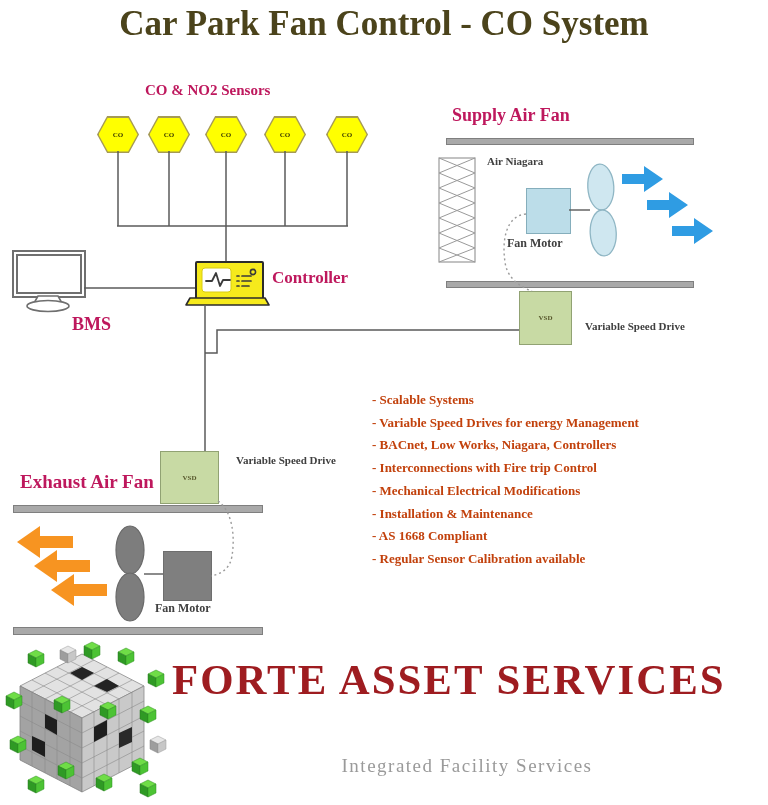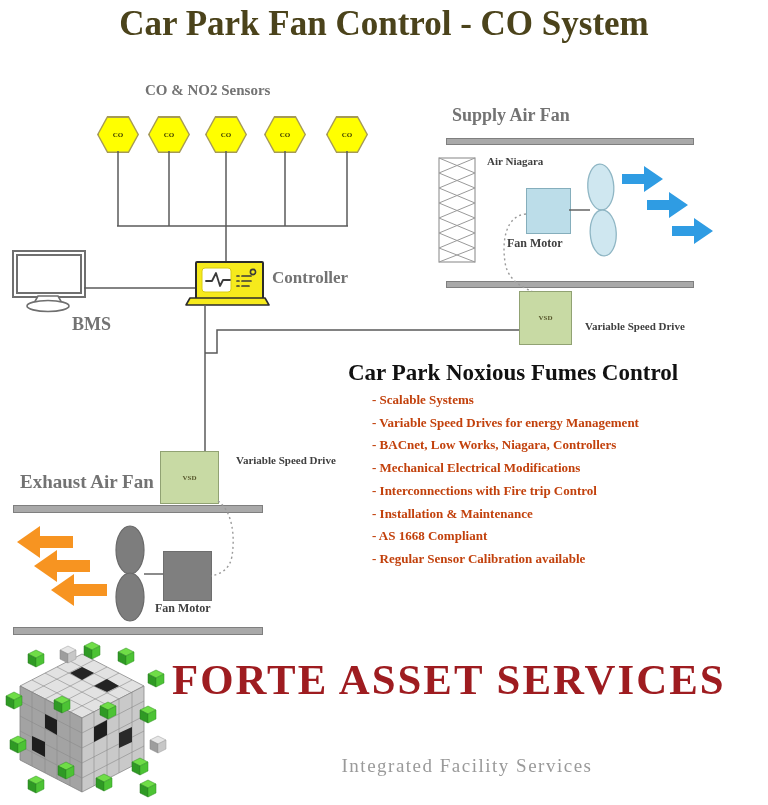--- a/index.html
+++ b/index.html
@@ -5,21 +5,21 @@
   html,body{margin:0;padding:0;background:#fff;}
   #stage{
     position:relative;width:768px;height:805px;background:#ffffff;overflow:hidden;
     font-family:Liberation Serif, serif;color:#1a1a1a;
   }
   .abs{position:absolute;}
   .main-title{
     left:0;top:4px;width:768px;text-align:center;
     font-size:35px;font-weight:bold;color:#4b431b;letter-spacing:0px;
   }
-  .sec-heading{font-weight:bold;color:#737373;}
+  .sec-heading{font-weight:bold;color:#be185d;}
   .small-cap{font-size:11px;font-weight:bold;color:#404040;}
   .duct{background:#a9a9a9;border:1px solid #7f7f7f;}
   .hex-outer{width:42px;height:37px;background:#a59a55;
     clip-path:polygon(0 50%,24% 0,76% 0,100% 50%,76% 100%,24% 100%);
     display:flex;align-items:center;justify-content:center;}
   .hex-inner{width:39px;height:34px;background:#ffff00;
     clip-path:polygon(0 50%,24% 0,76% 0,100% 50%,76% 100%,24% 100%);
     display:flex;align-items:center;justify-content:center;}
   .hex-inner span{font-size:7px;font-weight:bold;color:#3c3c00;}
   .vsd-box{background:#c8daa4;border:1px solid #91a273;display:flex;align-items:center;justify-content:center;}
@@ -77,27 +77,26 @@
   <div class="abs duct z2" style="left:446px;top:138px;width:246px;height:5px;"></div>
   <div class="abs small-cap" style="left:487px;top:155px;">Air Niagara</div>
   <div class="abs motor-supply z2" style="left:526px;top:188px;width:43px;height:44px;"></div>
   <div class="abs small-cap" style="left:507px;top:236px;font-size:12px;">Fan Motor</div>
   <div class="abs duct z2" style="left:446px;top:281px;width:246px;height:5px;"></div>
   <div class="abs vsd-box z3" style="left:519px;top:291px;width:51px;height:52px;">
     <span>VSD</span>
   </div>
   <div class="abs small-cap" style="left:585px;top:320px;">Variable Speed Drive</div>
 
-  <div class="abs info-heading" style="left:348px;top:360px;">Car Park Noxious Fumes Control</div>
   <div class="abs" style="left:372px;top:389px;">
     <div class="bullet">- Scalable Systems</div>
     <div class="bullet">- Variable Speed Drives for energy Management</div>
     <div class="bullet">- BACnet, Low Works, Niagara, Controllers</div>
+    <div class="bullet">- Interconnections with Fire trip Control</div>
     <div class="bullet">- Mechanical Electrical Modifications</div>
-    <div class="bullet">- Interconnections with Fire trip Control</div>
     <div class="bullet">- Installation &amp; Maintenance</div>
     <div class="bullet">- AS 1668 Compliant</div>
     <div class="bullet">- Regular Sensor Calibration available</div>
   </div>
 
   <div class="abs vsd-box z3" style="left:160px;top:451px;width:57px;height:51px;">
     <span>VSD</span>
   </div>
   <div class="abs small-cap" style="left:236px;top:454px;">Variable Speed Drive</div>
   <div class="abs sec-heading" style="left:20px;top:471px;font-size:19px;">Exhaust Air Fan</div>

